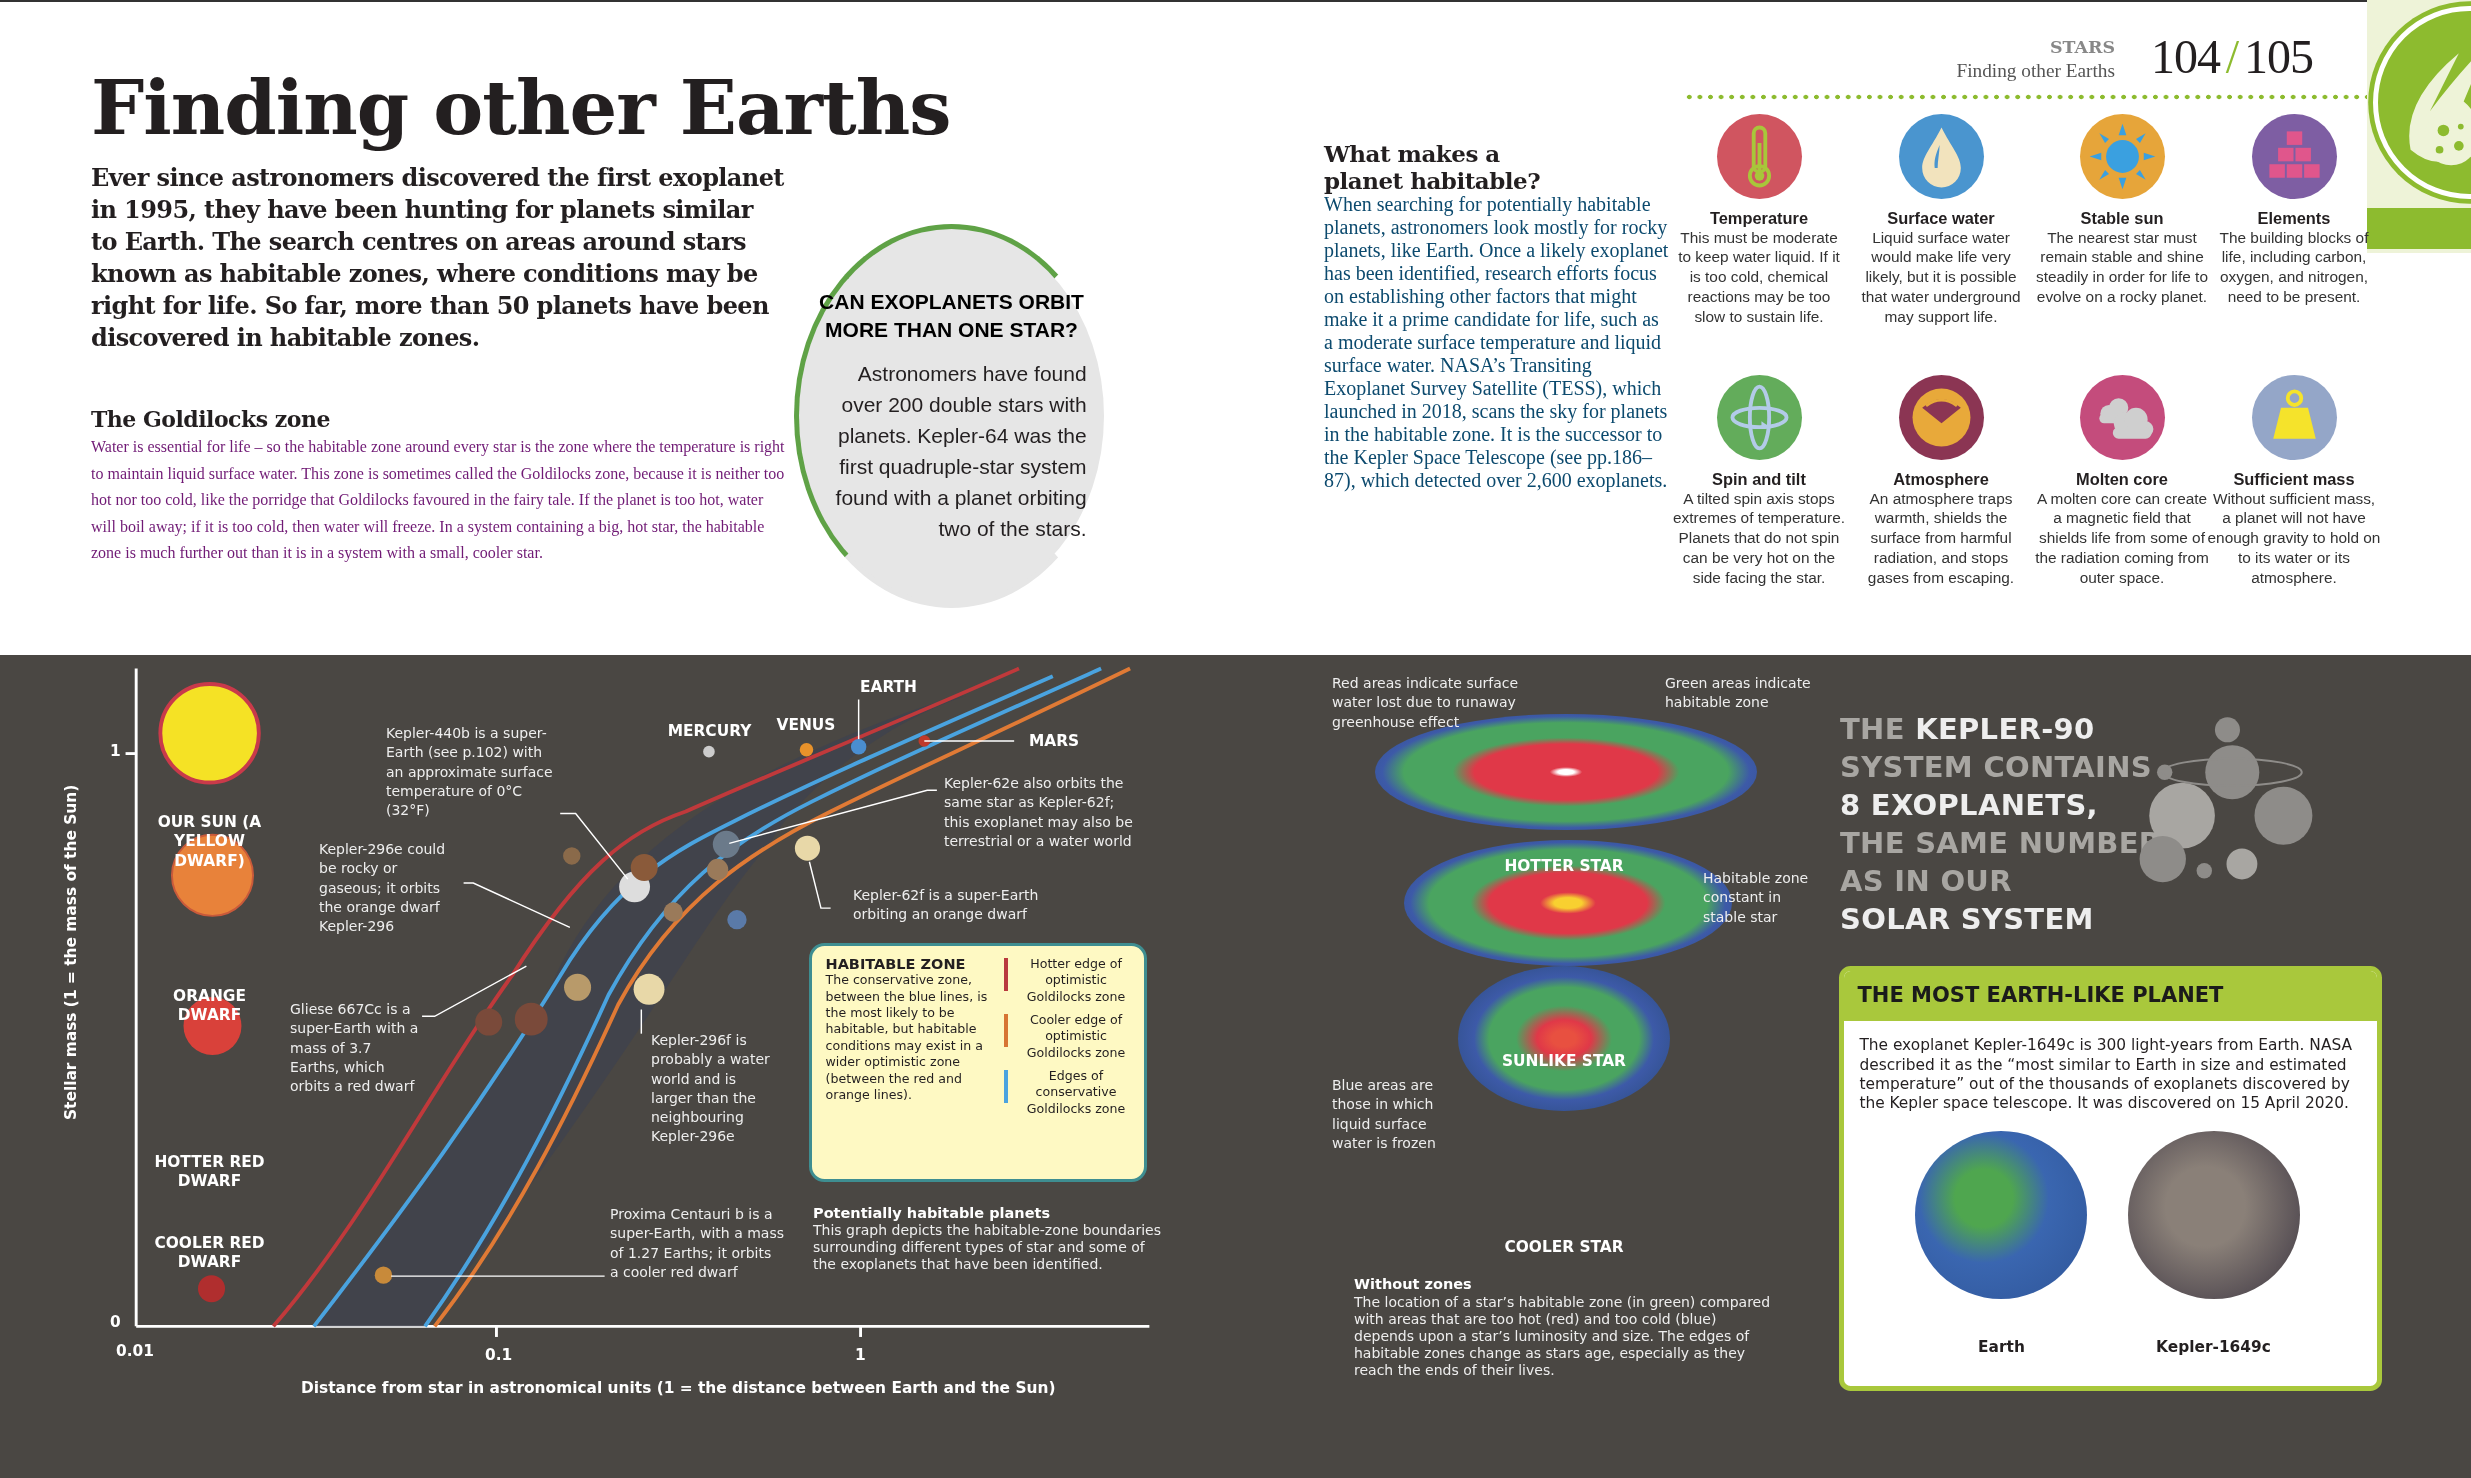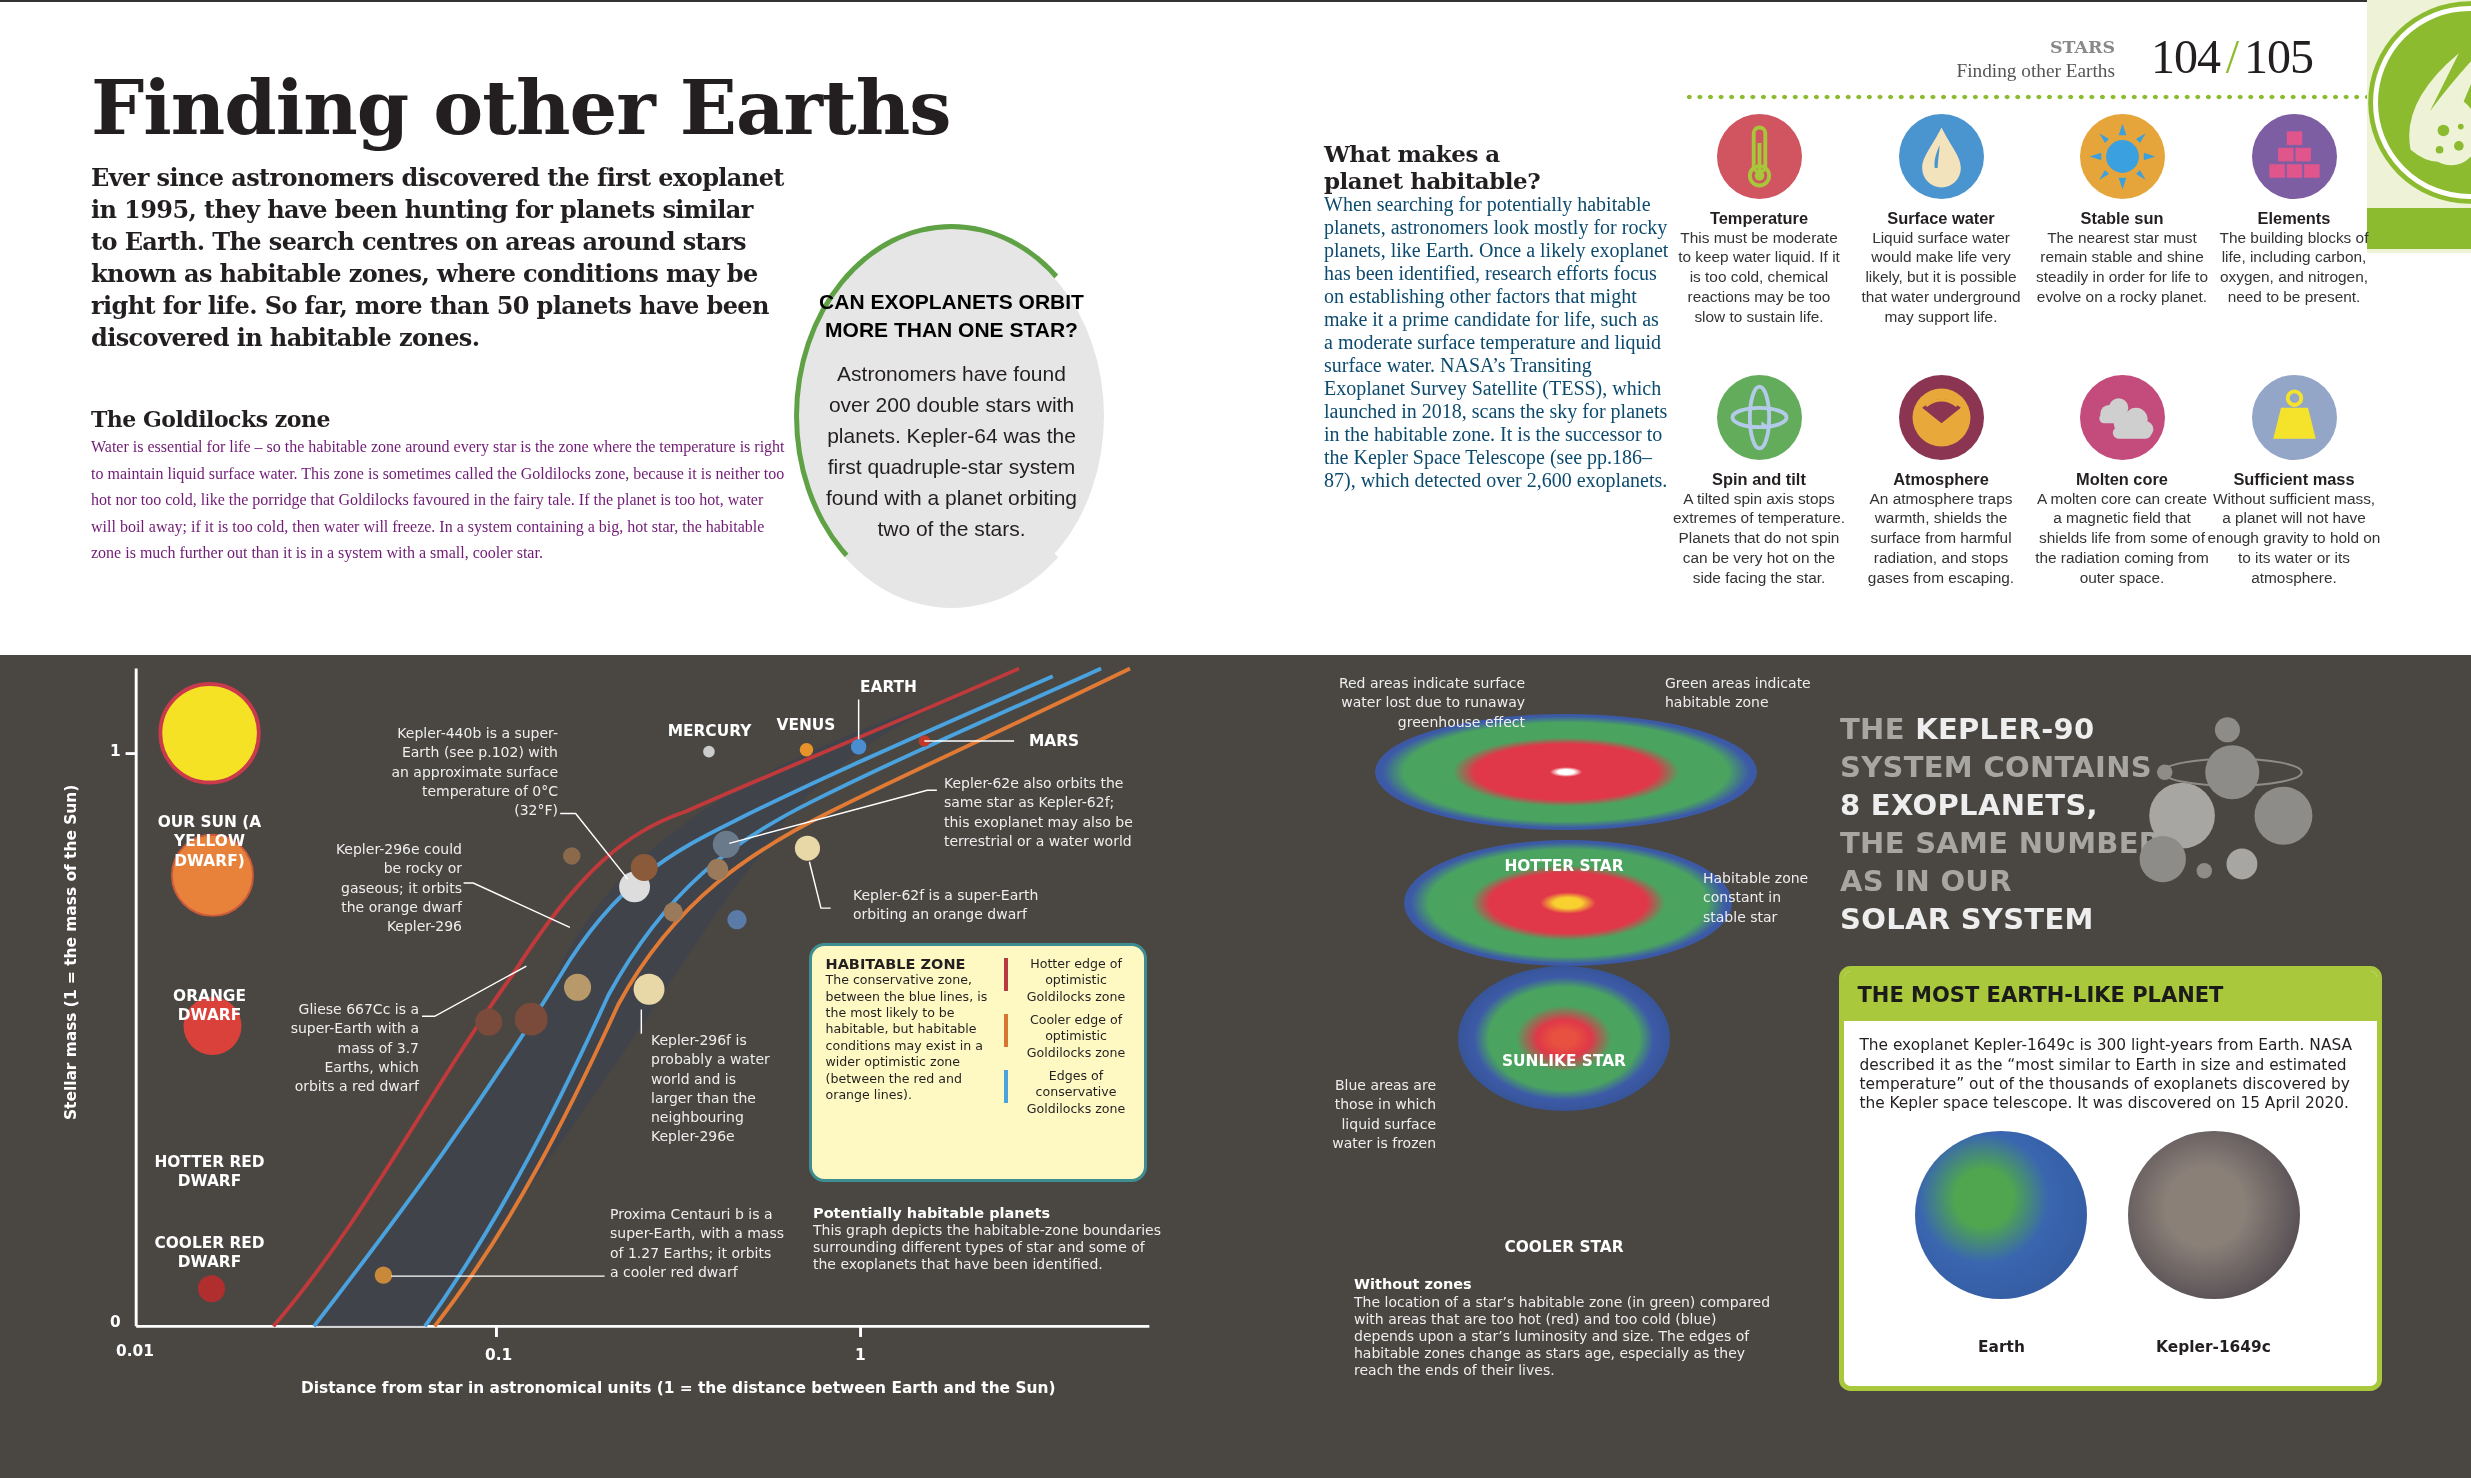--- a/index.html
+++ b/index.html
@@ -11,21 +11,21 @@
   #top { position: absolute; left: 0; top: 0; width: 2472px; height: 655px; background: #fff; border-top: 2.9px solid #333; }
   #title { left: 91px; top: 64px; font-family: "DejaVu Serif", serif; font-weight: 700; font-size: 75px; letter-spacing: -1px; color: #231f20; }
   #intro { left: 91px; top: 162px; width: 695px; font-family: "DejaVu Serif", serif; font-size: 24px; line-height: 32px; color: #231f20; font-weight: 600; letter-spacing: -0.6px; }
   .subhead { font-family: "DejaVu Serif", serif; font-weight: 700; font-size: 22px; color: #231f20; letter-spacing: -0.5px; }
   #gold-head { left: 91px; top: 406px; }
   #gold-body { left: 91px; top: 434px; width: 695px; font-family: "Liberation Serif", serif; font-size: 16px; line-height: 26.6px; color: #701a75; }
 
   
   #callout { left: 794px; top: 224px; width: 315px; height: 384px; border-radius: 50%; background: #e6e6e6; border: 5.8px solid #5fa246; border-right-color: #fff; border-bottom-color: #e6e6e6; display: flex; flex-direction: column; align-items: center; justify-content: center; text-align: center; padding: 0 17.4px; }
   #callout-q { font-family: "Liberation Sans", sans-serif; font-weight: 700; font-size: 21px; line-height: 28px; color: #000000; margin-bottom: 13.5px; }
-  #callout-a { font-family: "Liberation Sans", sans-serif; font-size: 21px; line-height: 31px; color: #231f20; }
+  #callout-a { font-family: "Liberation Sans", sans-serif; font-size: 21px; line-height: 31px; color: #231f20; text-align: right; }
 
   
   #hab-head { left: 1324px; top: 140px; width: 251px; line-height: 27px; font-size: 23px; }
   #hab-body { left: 1324px; top: 193px; width: 348px; font-family: Liberation Serif, serif; font-size: 20px; line-height: 23px; color: #0c4a6e; }
 
   
   #section { left: 1738px; top: 37px; width: 377px; text-align: right; font-family: "DejaVu Serif", serif; font-weight: 700; font-size: 17.4px; color: #888; }
   #section-sub { left: 1738px; top: 60px; width: 377px; text-align: right; font-family: "Liberation Serif", serif; font-size: 19.3px; color: #555; }
   #pagenums { left: 2151px; top: 29px; font-family: "Liberation Serif", serif; font-size: 48px; color: #231f20; letter-spacing: -1px; }
   #pagenums .slash { color: #8dbb2f; padding: 0 5.8px; }
@@ -37,21 +37,21 @@
   
   .factor { position: absolute; width: 174px; text-align: center; }
   .factor .ic { width: 85px; height: 85px; border-radius: 50%; margin: 0 auto 9.7px; position: relative; }
   .factor .fl { font-family: "Liberation Sans", sans-serif; font-weight: 700; font-size: 16.4px; color: #231f20; }
   .factor .fd { font-family: "Liberation Sans", sans-serif; font-size: 15.4px; line-height: 19.7px; color: #333; }
 
   
   #bottom { position: absolute; left: 0; top: 655px; width: 2472px; height: 824px; background: #4a4743; }
   .wlabel { color: #fff; font-family: "DejaVu Sans", sans-serif; font-weight: 700; font-size: 15.4px; text-align: center; line-height: 19.3px; }
   .anno { color: #eee; font-family: "DejaVu Sans", sans-serif; font-size: 14px; line-height: 19.3px; }
-  .anno.r { text-align: right; }
+  .anno.r { }
   .axis-tick { color: #fff; font-family: "DejaVu Sans", sans-serif; font-weight: 700; font-size: 15.4px; }
   #ylabel { left: 62px; top: 1120px; transform-origin: 0 0; transform: rotate(-90deg); color: #fff; font-family: "DejaVu Sans", sans-serif; font-weight: 700; font-size: 15.4px; white-space: nowrap; }
   #xlabel { left: 301px; top: 1379px; color: #fff; font-family: "DejaVu Sans", sans-serif; font-weight: 700; font-size: 15.4px; white-space: nowrap; }
 
   #legend { left: 809px; top: 943px; width: 338px; height: 239px; background: #fef9c3; border: 3.9px solid #3e8e91; border-radius: 15.4px; padding: 9.7px 13.5px; display: flex; }
   #legend .lt { width: 169px; font-family: "DejaVu Sans", sans-serif; font-size: 12.6px; line-height: 16.4px; color: #231f20; }
   #legend .lt b { display: block; font-size: 14.5px; }
   #legend .items { flex: 1; padding-left: 9.7px; }
   #legend .li { display: flex; font-family: "DejaVu Sans", sans-serif; font-size: 12.6px; line-height: 16.4px; color: #231f20; margin-bottom: 6.8px; text-align: center; }
   #legend .sw { width: 3.9px; height: 33px; margin-right: 13.5px; flex: none; margin-top: 1.9px; }

